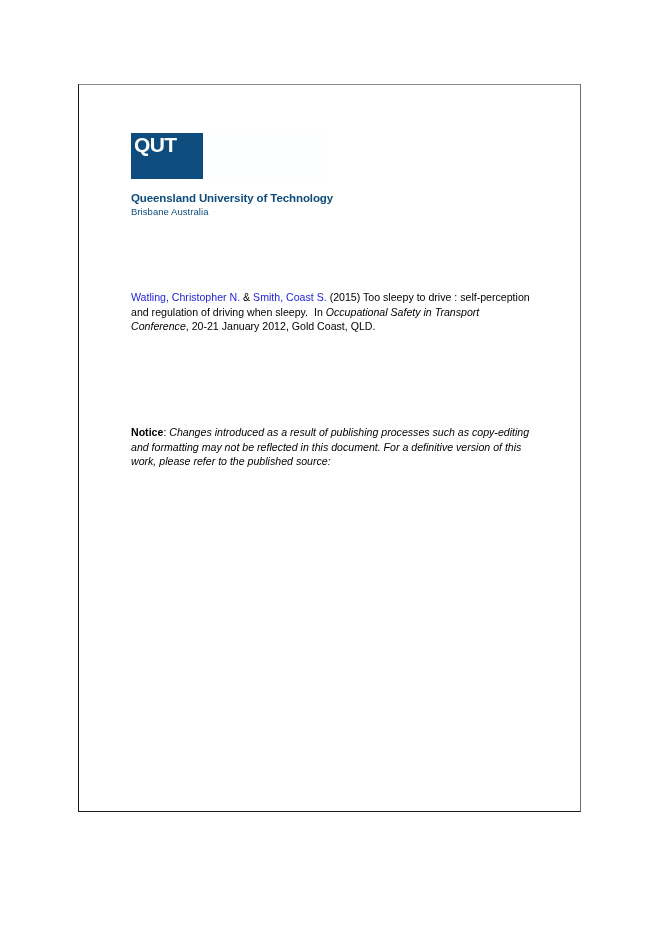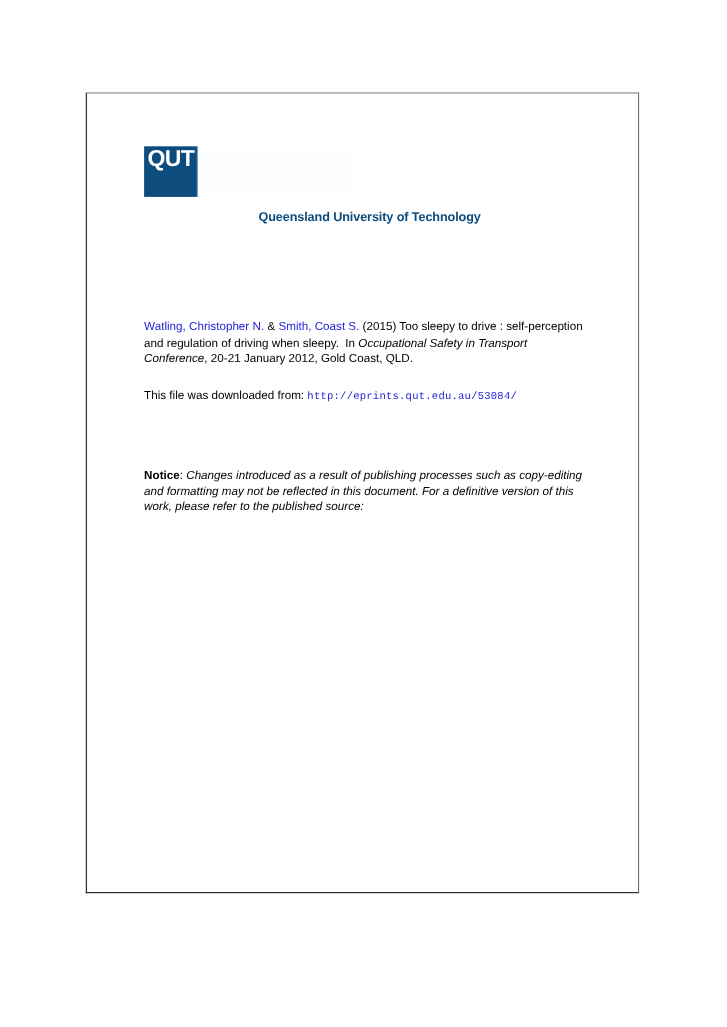--- a/index.html
+++ b/index.html
@@ -41,20 +41,21 @@
     position: relative;
     height: 48px;
   }
   #qut-logo-mark {
     position: absolute;
     left: 0;
     top: 0;
     width: 48px;
     height: 46px;
     background: #0d4c7c;
+    padding-left: 24px;
   }
   #qut-logo-wordmark {
     position: absolute;
     left: 3px;
     top: 1px;
     width: 42px;
     color: #ffffff;
     font-family: "Liberation Sans", sans-serif;
     font-weight: bold;
     font-size: 21px;
@@ -71,21 +72,20 @@
     background: #fdfeff;
     border-left: 1px solid #6f9cbe;
   }
   #brand-name {
     margin-top: 10px;
     color: #0d4c7c;
     font-weight: bold;
     font-size: 11.5px;
     letter-spacing: -0.1px;
     line-height: 14px;
-    text-align: center;
   }
   #brand-tagline {
     color: #0d4c7c;
     font-size: 9.5px;
     line-height: 13px;
     letter-spacing: 0.05px;
   }
 
   
   .text-block {
@@ -119,34 +119,31 @@
 <div id="cover-sheet">
 
   <div id="brand-block">
     <div id="logo-row">
       <div id="logo-ghost-panel"></div>
       <div id="qut-logo-mark">
         <div id="qut-logo-wordmark">QUT</div>
       </div>
     </div>
     <div id="brand-name">Queensland University of Technology</div>
+    <div id="brand-tagline">Brisbane Australia</div>
   </div>
 
 
   <div class="text-block" id="citation-block">
     <span class="link">Watling, Christopher N.</span><span> </span><span>&amp;</span> <span class="link">Smith, Coast S.</span>
     <span>(2015)</span>
     <span>Too sleepy to drive : self-perception and regulation of driving when sleepy.</span>
     &nbsp;<span>In</span>
     <span class="italic">Occupational Safety in Transport Conference</span><span>, 20-21 January 2012, Gold Coast, QLD.</span>
   </div>
 
-  <div class="text-block" id="download-block">
-    <span>This file was downloaded from:</span>
-    <span class="mono">http://eprints.qut.edu.au/53084/</span>
-  </div>
 
   <div class="text-block" id="notice-block">
     <span class="bold">Notice</span><span>:</span>
     <span class="notice-body">Changes introduced as a result of publishing processes such as copy-editing and formatting may not be reflected in this document.  For a definitive version of this work, please refer to the published source:</span>
   </div>
 
 </div>
 
 </body></html>

